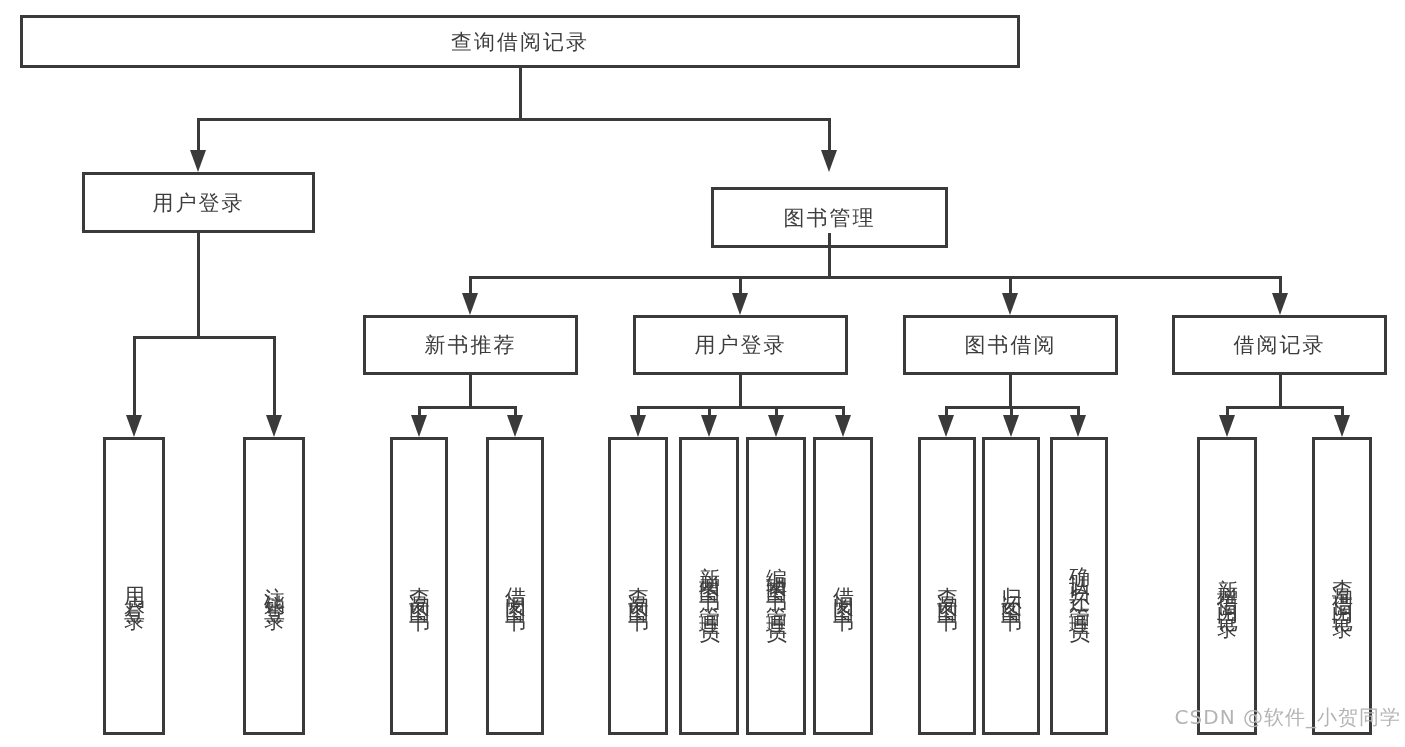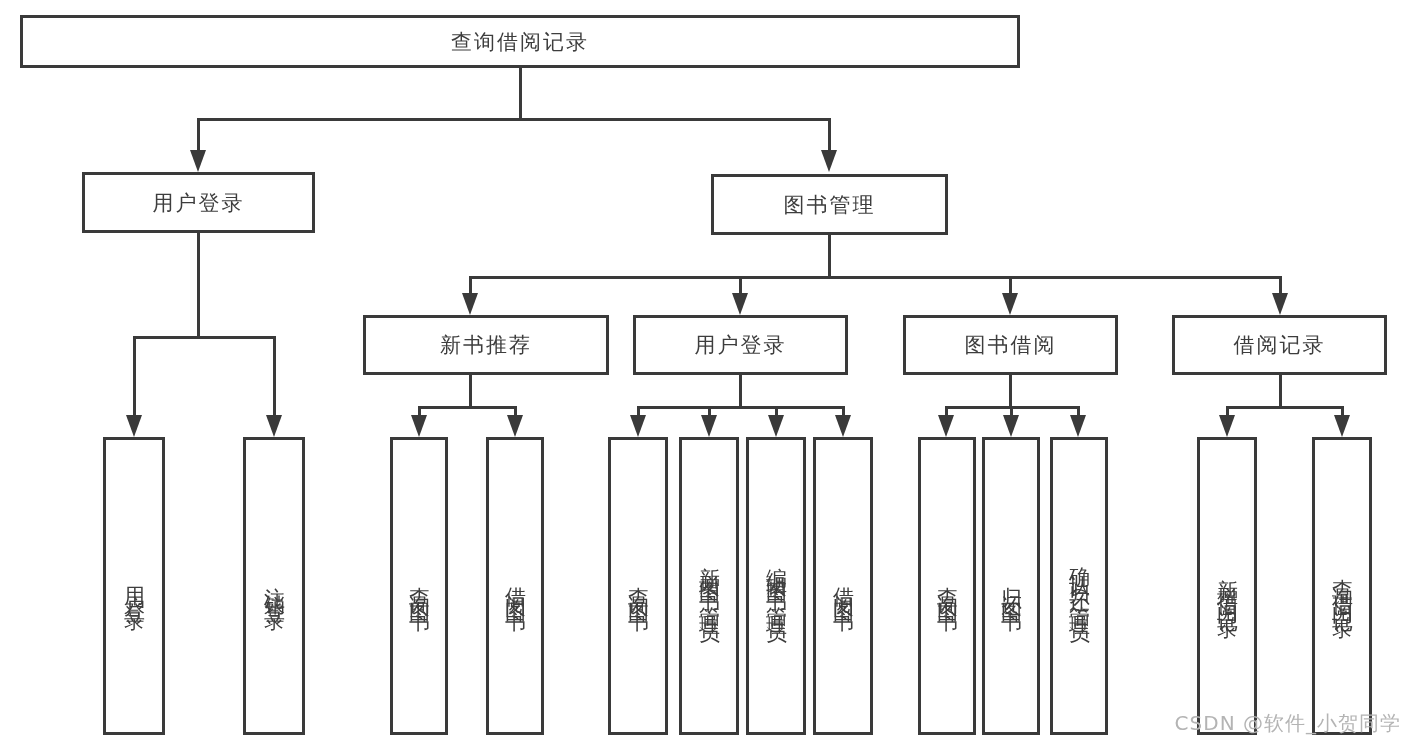--- a/index.html
+++ b/index.html
@@ -43,43 +43,43 @@
   .arrow-head {
     position: absolute;
     width: 0;
     height: 0;
     border-style: solid;
     border-color: var(--line) transparent transparent transparent;
   }
   .watermark {
     position: absolute;
     right: 4px;
-    bottom: 10px;
+    bottom: 16px;
     font-size: 20px;
     color: var(--wm);
     letter-spacing: 1px;
     z-index: 6;
     white-space: nowrap;
   }
 </style>
 </head>
 <body>
 
 <div id="canvas" style="--line: #3a3a3a; --text: #3d3d3d; --wm: #b4b4b4;">
   <div class="watermark">CSDN @软件_小贺同学</div>
 <div class="node h" style="left: 20px; top: 15px; width: 1000px; height: 53px;">
       <span class="node-label">查询借阅记录</span>
     </div>
     <div class="node h" style="left: 82px; top: 172px; width: 233px; height: 61px;">
       <span class="node-label">用户登录</span>
     </div>
-    <div class="node h" style="left: 711px; top: 174px; width: 237px; height: 61px;">
+    <div class="node h" style="left: 711px; top: 187px; width: 237px; height: 61px;">
       <span class="node-label">图书管理</span>
     </div>
-    <div class="node h" style="left: 363px; top: 315px; width: 246px; height: 60px;">
+    <div class="node h" style="left: 363px; top: 315px; width: 215px; height: 60px;">
       <span class="node-label">新书推荐</span>
     </div>
     <div class="node h" style="left: 633px; top: 315px; width: 215px; height: 60px;">
       <span class="node-label">用户登录</span>
     </div>
     <div class="node h" style="left: 903px; top: 315px; width: 215px; height: 60px;">
       <span class="node-label">图书借阅</span>
     </div>
     <div class="node h" style="left: 1172px; top: 315px; width: 215px; height: 60px;">
       <span class="node-label">借阅记录</span>

